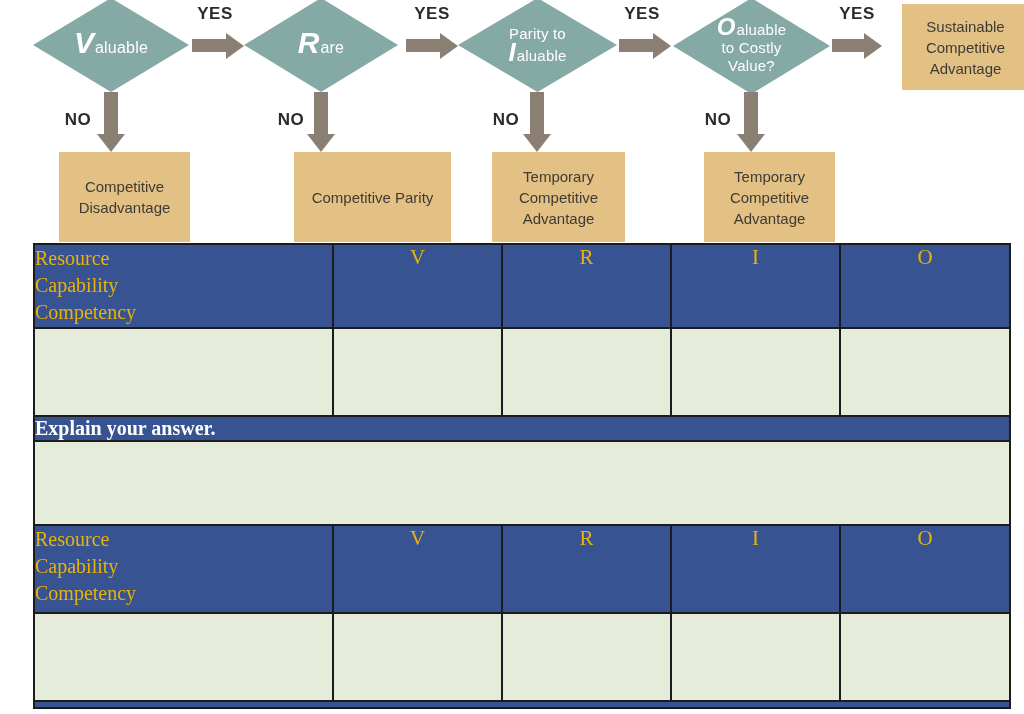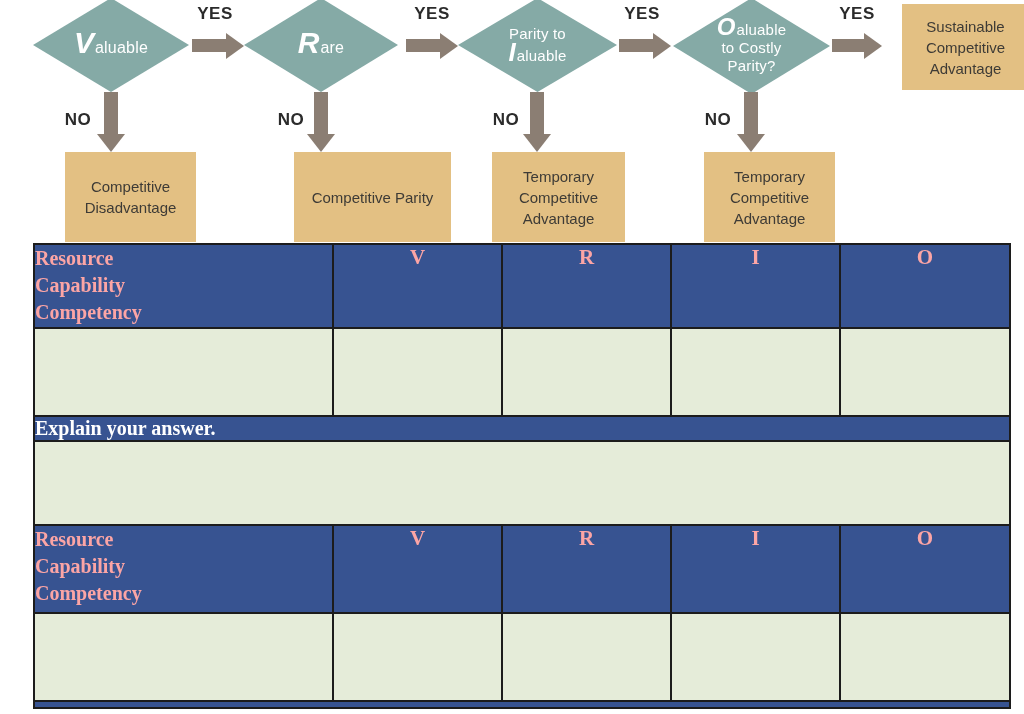--- a/index.html
+++ b/index.html
@@ -103,21 +103,21 @@
     display: flex;
     align-items: center;
     justify-content: center;
     text-align: center;
     font-size: 15px;
     font-weight: 500;
     line-height: 21px;
     padding: 0 10px;
     margin-left: 20px;
   }
-  .b1 { left: 45px;  width: 131px; }
+  .b1 { left: 39px;  width: 131px; }
   .b2 { left: 274px; width: 157px; }
   .b3 { left: 472px; width: 133px; }
   .b4 { left: 684px; width: 131px; }
   .b5 { top: 4px; left: 882px; width: 127px; height: 86px; }
 
   
   table.vrio {
     position: absolute;
     left: 33px;
     top: 243px;
@@ -126,22 +126,22 @@
     table-layout: fixed;
     font-family: "Liberation Serif", serif;
   }
   table.vrio td, table.vrio th {
     border: 2px solid var(--border);
     padding: 0;
     vertical-align: top;
   }
   .hdr {
     background: var(--blue);
-    color: #fca5a5;
-    font-weight: 700;
+    color: #eab308;
+    font-weight: 400;
     font-size: 20px;
   }
   th.colhead {
     text-align: left;
     padding: 2px 6px 0 8px;
     line-height: 27px;
     white-space: pre-line;
   }
   th.vletter { text-align: center; vertical-align: middle; font-size: 21px; }
   .blank { background: var(--green); }
@@ -171,21 +171,21 @@
     </div>
 
     <div class="diamond d3">
       <div class="dline"><span class="small">Parity to</span></div>
       <div class="dline"><span class="big">I</span><span class="small">aluable</span></div>
     </div>
 
     <div class="diamond d4">
       <div class="dline"><span class="big">O</span><span class="small">aluable</span></div>
       <div class="dline"><span class="small">to Costly</span></div>
-      <div class="dline"><span class="small">Parity?</span></div>
+      <div class="dline"><span class="small">Value?</span></div>
     </div>
 
     <div class="flabel yes1">YES</div>
     <div class="flabel yes2">YES</div>
     <div class="flabel yes3">YES</div>
     <div class="flabel yes4">YES</div>
 
     <div class="flabel no1">NO</div>
     <div class="flabel no2">NO</div>
     <div class="flabel no3">NO</div>

